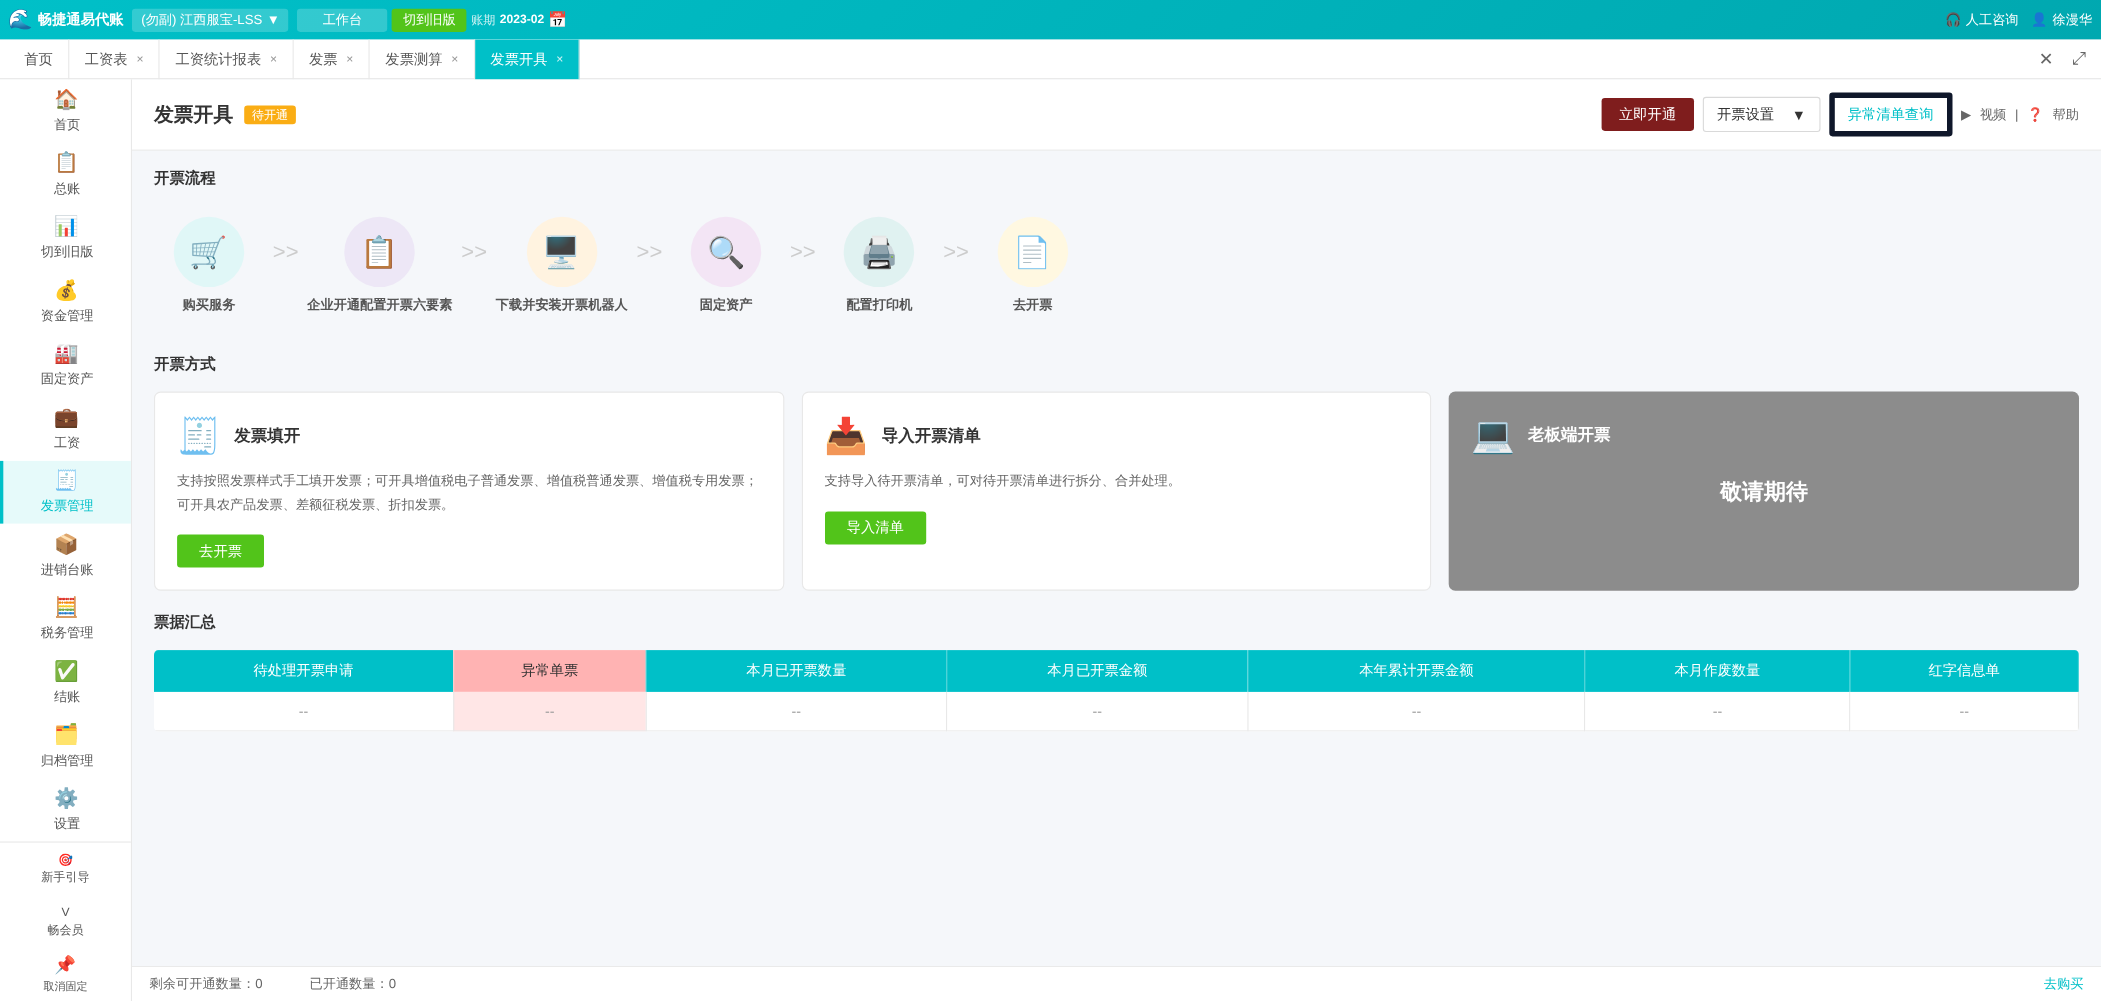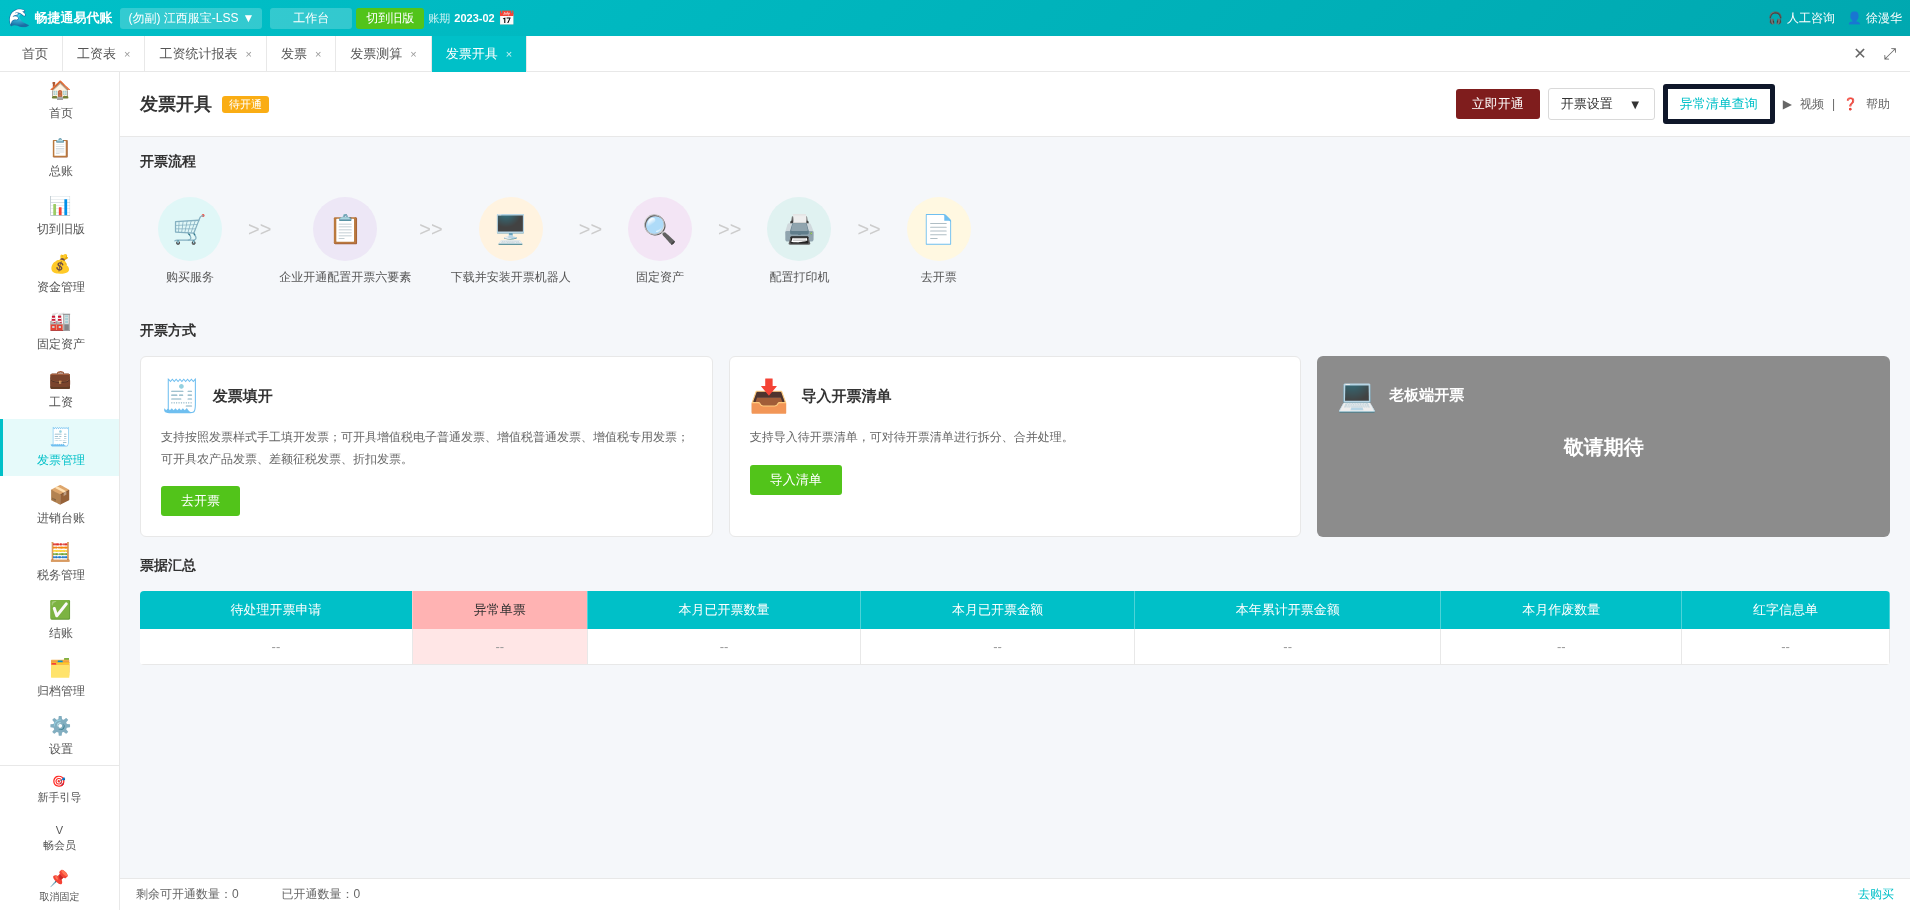--- a/index.html
+++ b/index.html
@@ -201,21 +201,21 @@
       border-radius: 50%;
       display: flex; align-items: center; justify-content: center;
       font-size: 28px;
     }
     .circle-teal { background: #e0f7f7; }
     .circle-purple { background: #ede7f6; }
     .circle-orange { background: #fff3e0; }
     .circle-violet { background: #f3e5f5; }
     .circle-cyan-light { background: #e0f2f1; }
     .circle-amber { background: #fff8e1; }
-    .process-label { font-size: 12px; color: #555; text-align: center; }
+    .process-label { font-size: 12px; color: #555; text-align: center; font-weight: bold; }
     .process-arrow {
       color: #ccc;
       font-size: 20px;
       margin: 0 8px;
       flex-shrink: 0;
       padding-bottom: 24px;
     }
 
     
     .methods-grid {

